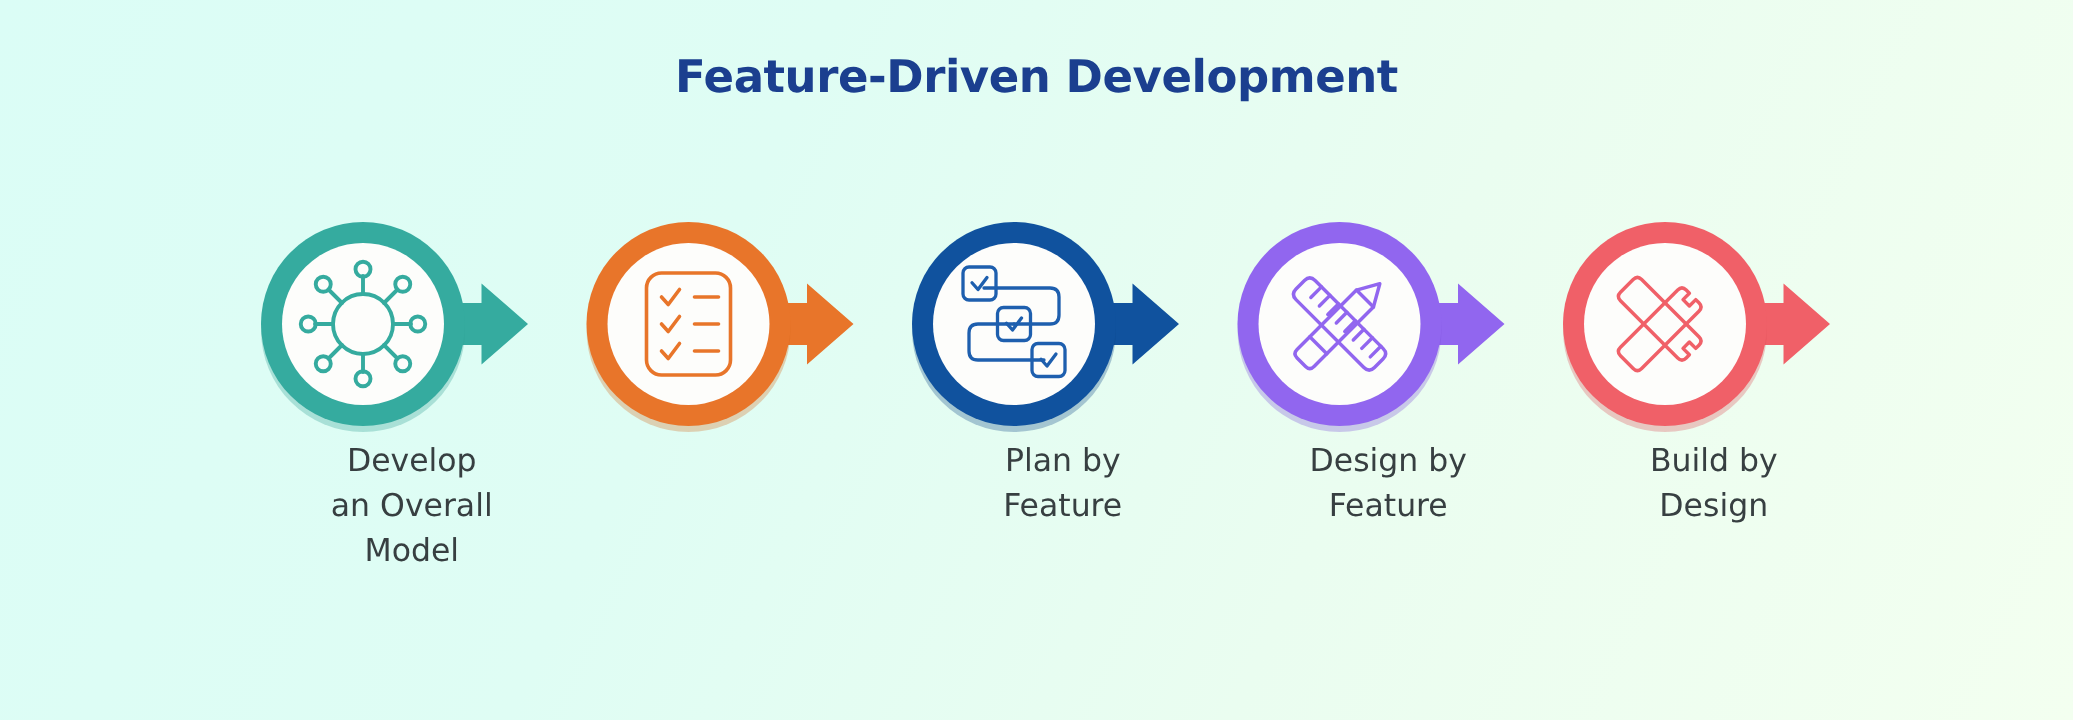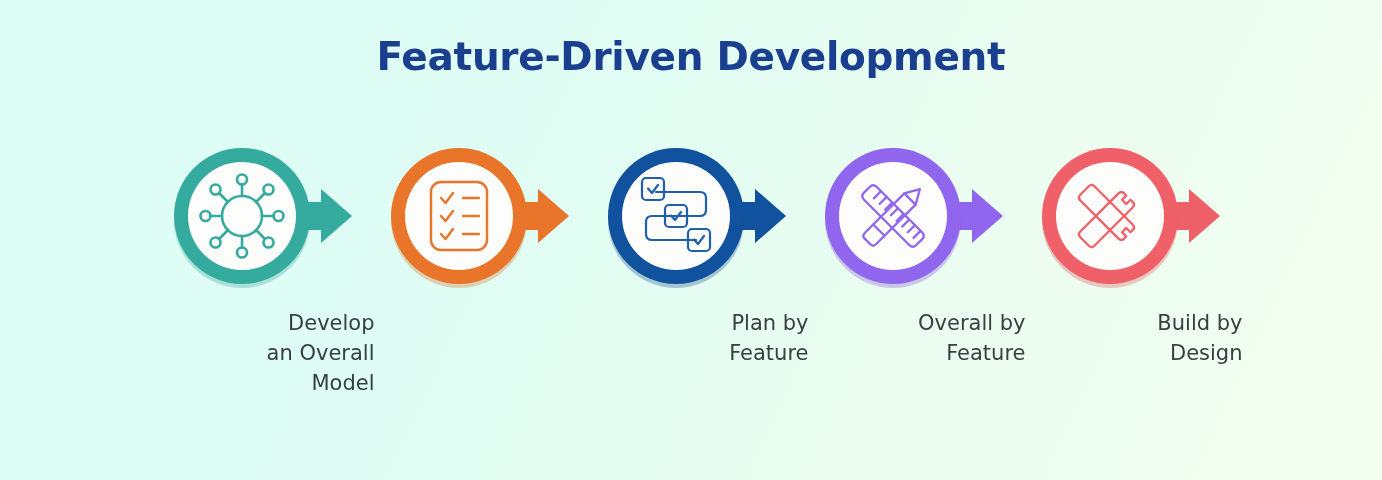--- a/index.html
+++ b/index.html
@@ -18,21 +18,21 @@
     height: 480px;
     background: linear-gradient(115deg, #dbfdf6 0%, #dffdf4 35%, #eafdf0 65%, #f3fff0 100%);
   }
   #title {
     position: absolute;
     top: 34px;
     left: 0;
     width: 1382px;
     text-align: center;
     font-family: "DejaVu Sans", sans-serif;
-    font-size: 39px;
+    font-size: 30px;
     font-weight: bold;
     letter-spacing: -0.3px;
     color: #1b3f8f;
   }
   #steps {
     position: absolute;
     top: 140px;
     left: 0;
     width: 1382px;
     display: flex;
@@ -49,23 +49,22 @@
   }
   .badge {
     position: relative;
     width: 218px;
     height: 152px;
   }
   .badge svg {
     display: block;
   }
   .step-label {
-    margin-top: 16px;
     width: 200px;
-    text-align: right;
+    text-align: center;
     font-family: "DejaVu Sans", sans-serif;
     font-size: 21px;
     line-height: 30px;
     color: #373f41;
     white-space: pre-line;
   }
 </style>
 </head>
 <body>
 
@@ -192,21 +191,21 @@
               <line x1="106" y1="67" x2="106" y2="77"></line>
             </g>
             <g transform="rotate(-45 76 76)">
               <path d="M 44 68 L 100 68 L 114 76 L 100 84 L 44 84 Q 40 84 40 80 L 40 72 Q 40 68 44 68 Z"></path>
               <line x1="100" y1="68" x2="100" y2="84"></line>
               <line x1="56" y1="68" x2="56" y2="84"></line>
             </g>
           </g>
         </svg>
       </div>
-      <div class="step-label">Overall by
+      <div class="step-label">Design by
 Feature</div>
     </div>
 
     <div class="step">
       <div class="badge">
         <svg width="218" height="152" viewBox="0 0 218 152">
           <g>
             <path d="M 120 62 L 155 62 L 155 49 L 186 76 L 155 103 L 155 90 L 120 90 Z" fill="#f06068"></path>
           </g>
           <g>

